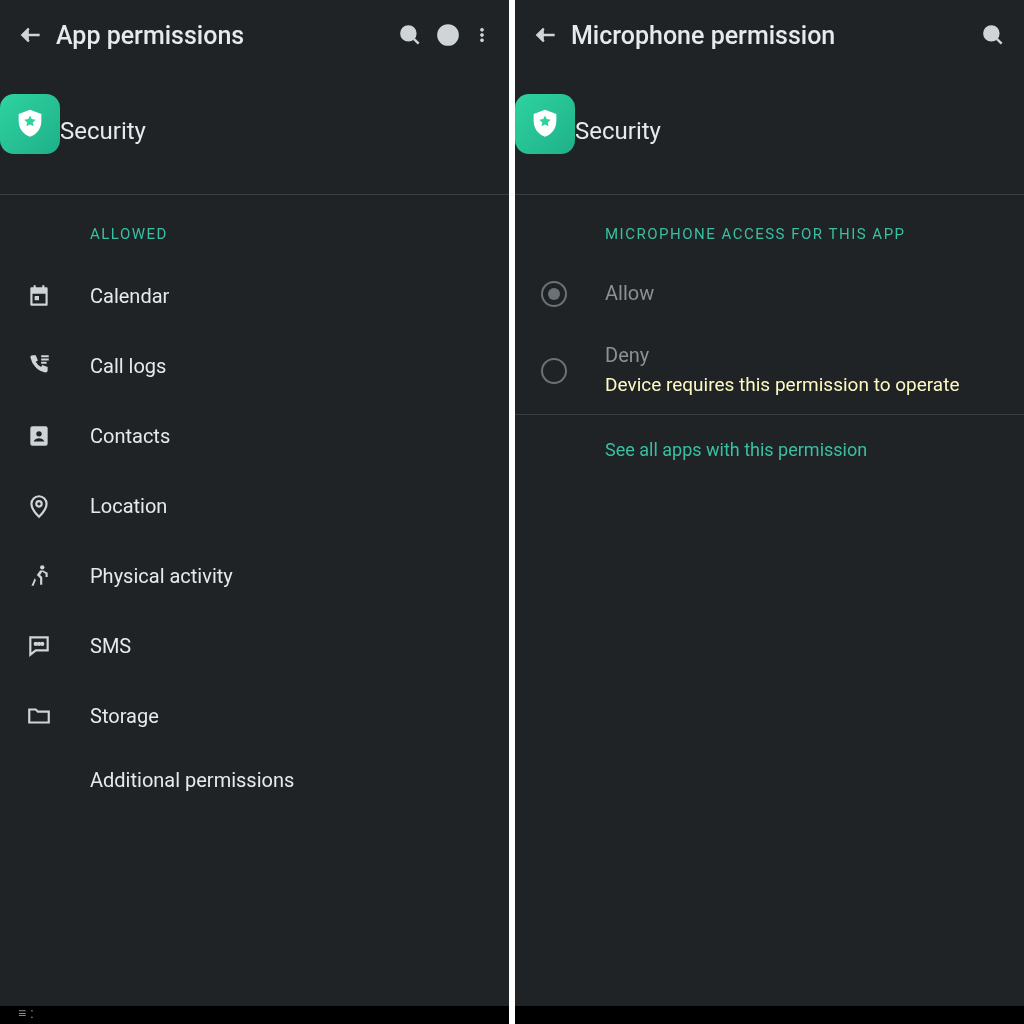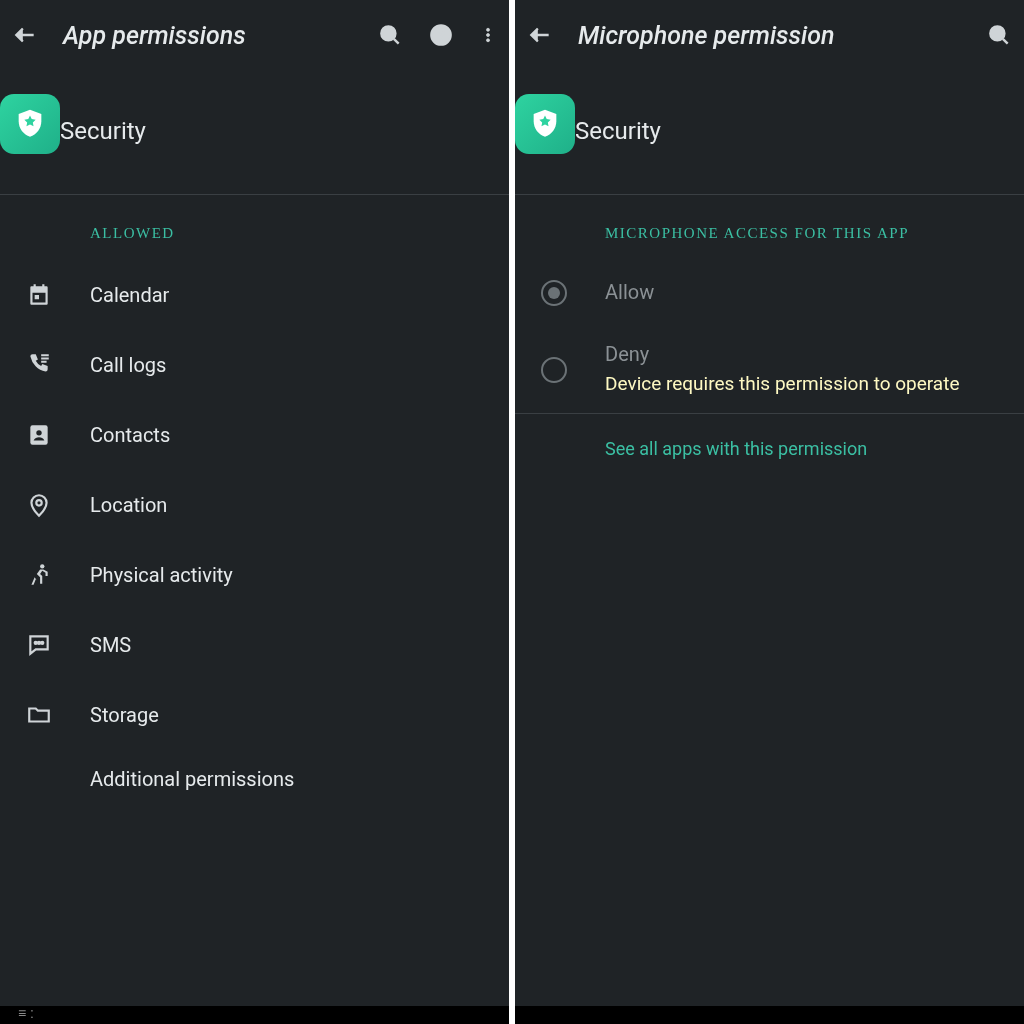--- a/index.html
+++ b/index.html
@@ -28,24 +28,23 @@
     background:var(--bg);
     position:relative;
     overflow:hidden;
     display:flex;
     flex-direction:column;
   }
   .toolbar{
     height:70px;
     display:flex;
     align-items:center;
-    padding:0 12px;
-    gap:25px;
+    padding:0 18px;
+    gap:12px;
     background:var(--bg);
-    font-style:italic;
   }
   .toolbar .title{
     flex:1;
     font-size:25px;
     font-weight:500;
     color:var(--text);
   }
   .ico{
     width:26px;height:26px;
     flex:0 0 26px;
@@ -66,21 +65,20 @@
   .app-icon svg{width:34px;height:34px;fill:#fff;}
   .app-name{
     margin-top:14px;font-size:24px;color:var(--text);
   }
   .divider{height:1px;background:var(--divider);width:100%;}
   .section-label{
     padding:30px 0 18px 90px;
     font-size:15px;letter-spacing:1.5px;
     color:var(--teal);
     text-transform:uppercase;
-    font-family:Liberation Serif, serif;
   }
   .perm-row{
     height:70px;display:flex;align-items:center;
     padding-left:26px;gap:38px;cursor:pointer;
   }
   .perm-row .picon{width:26px;height:26px;color:var(--icon);flex:0 0 26px;display:flex;align-items:center;justify-content:center;}
   .perm-row .picon svg{width:100%;height:100%;}
   .perm-row .plabel{font-size:20px;color:var(--text);}
   .radio-row{
     display:flex;align-items:center;

